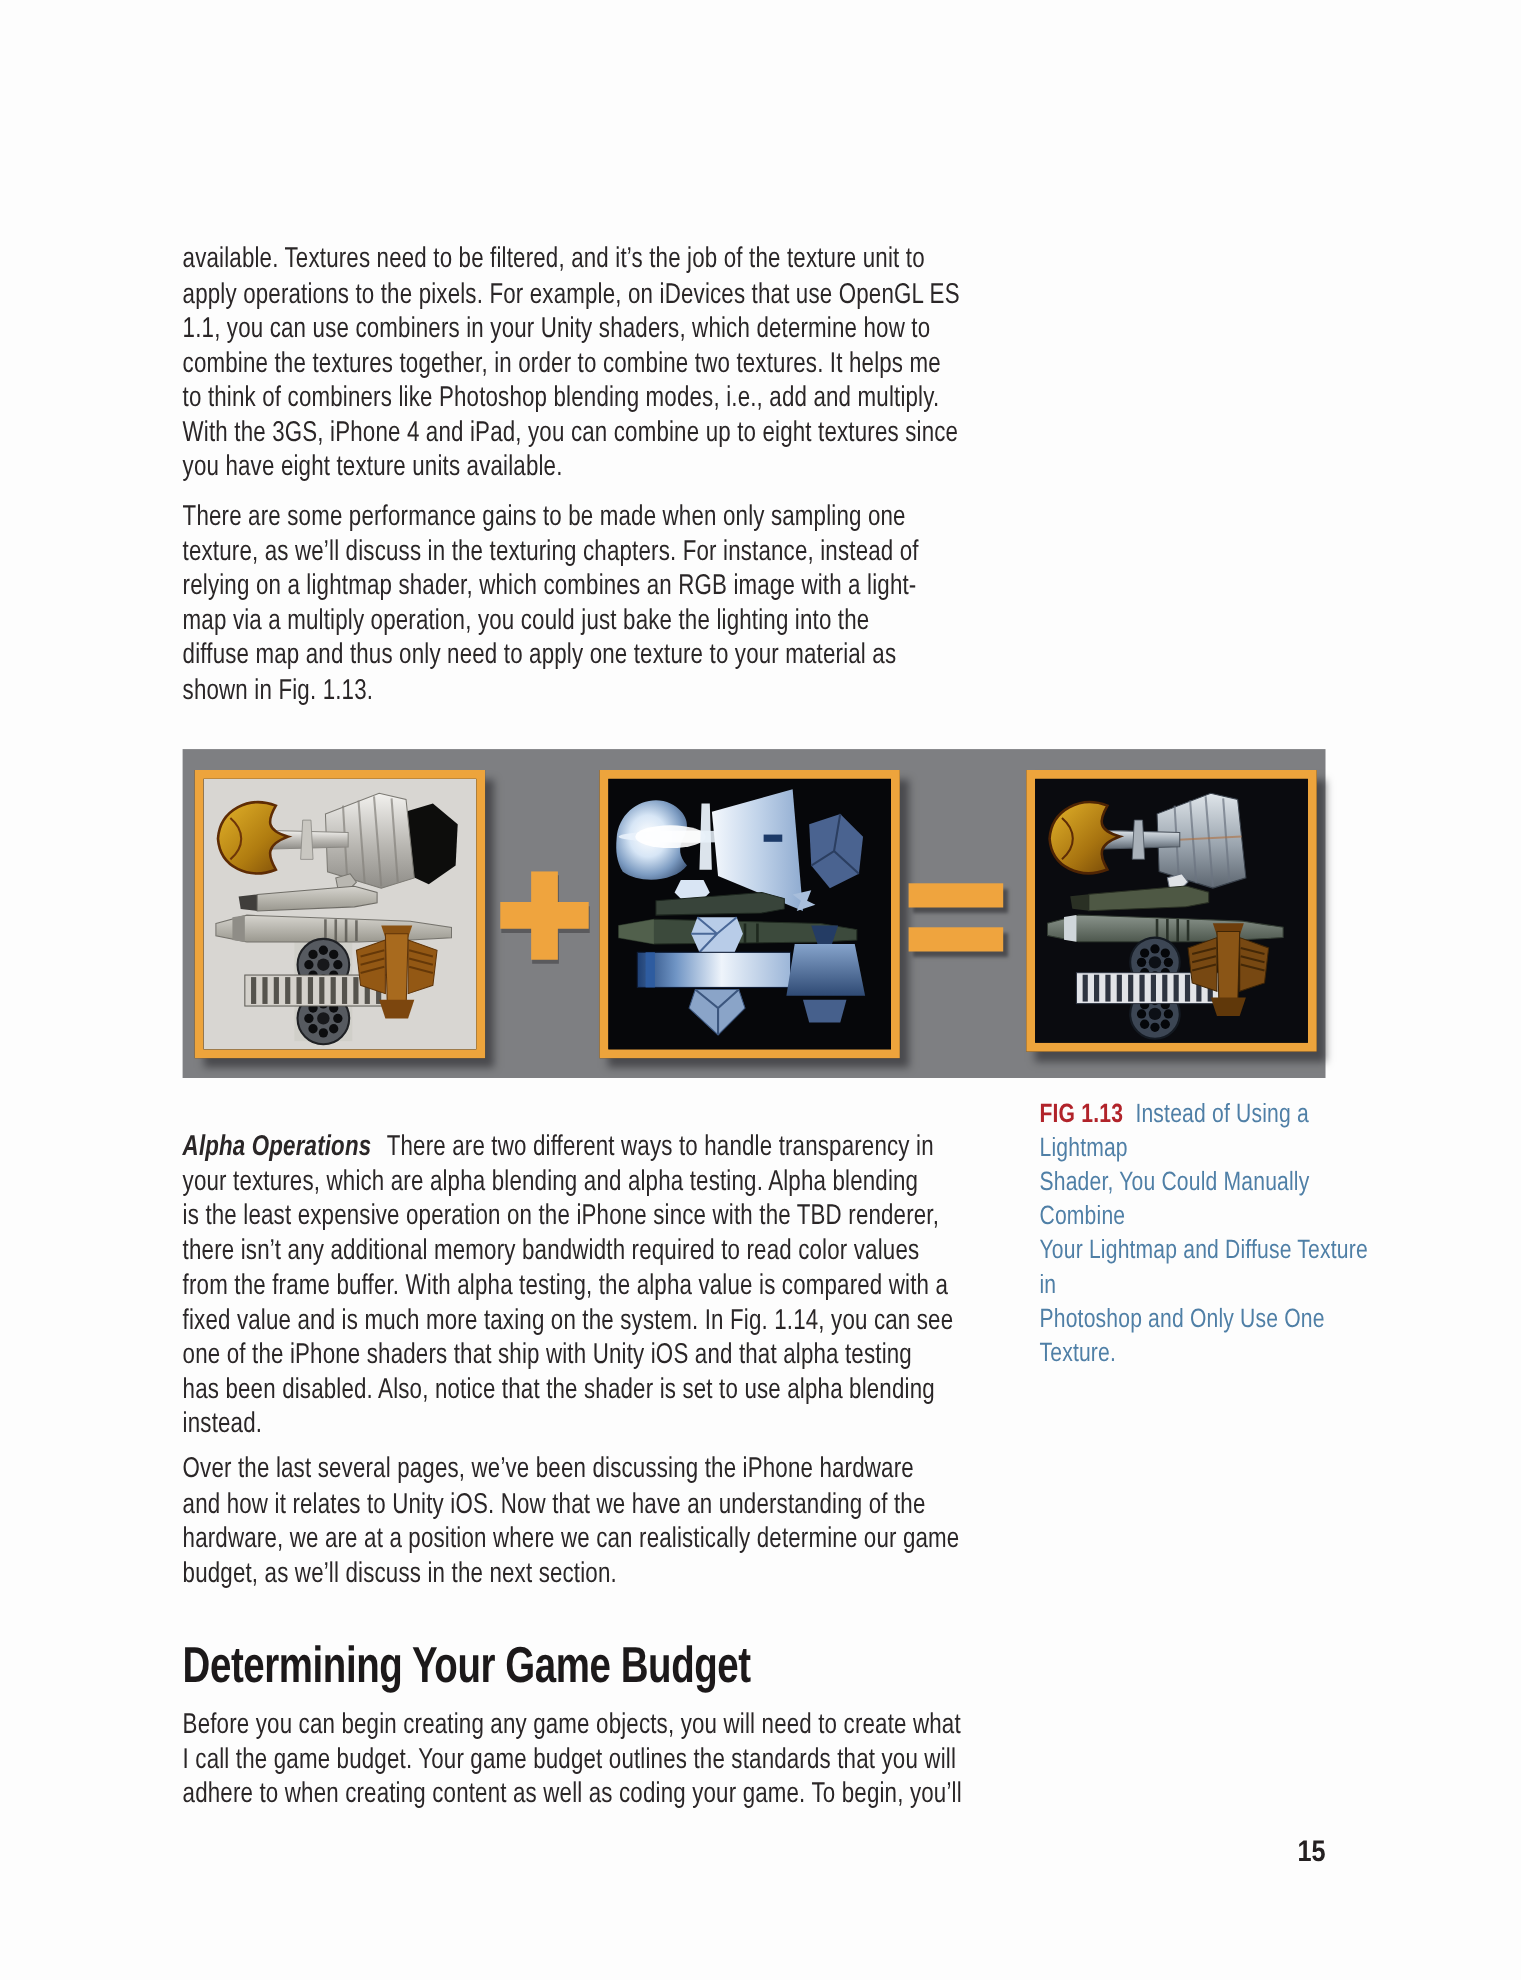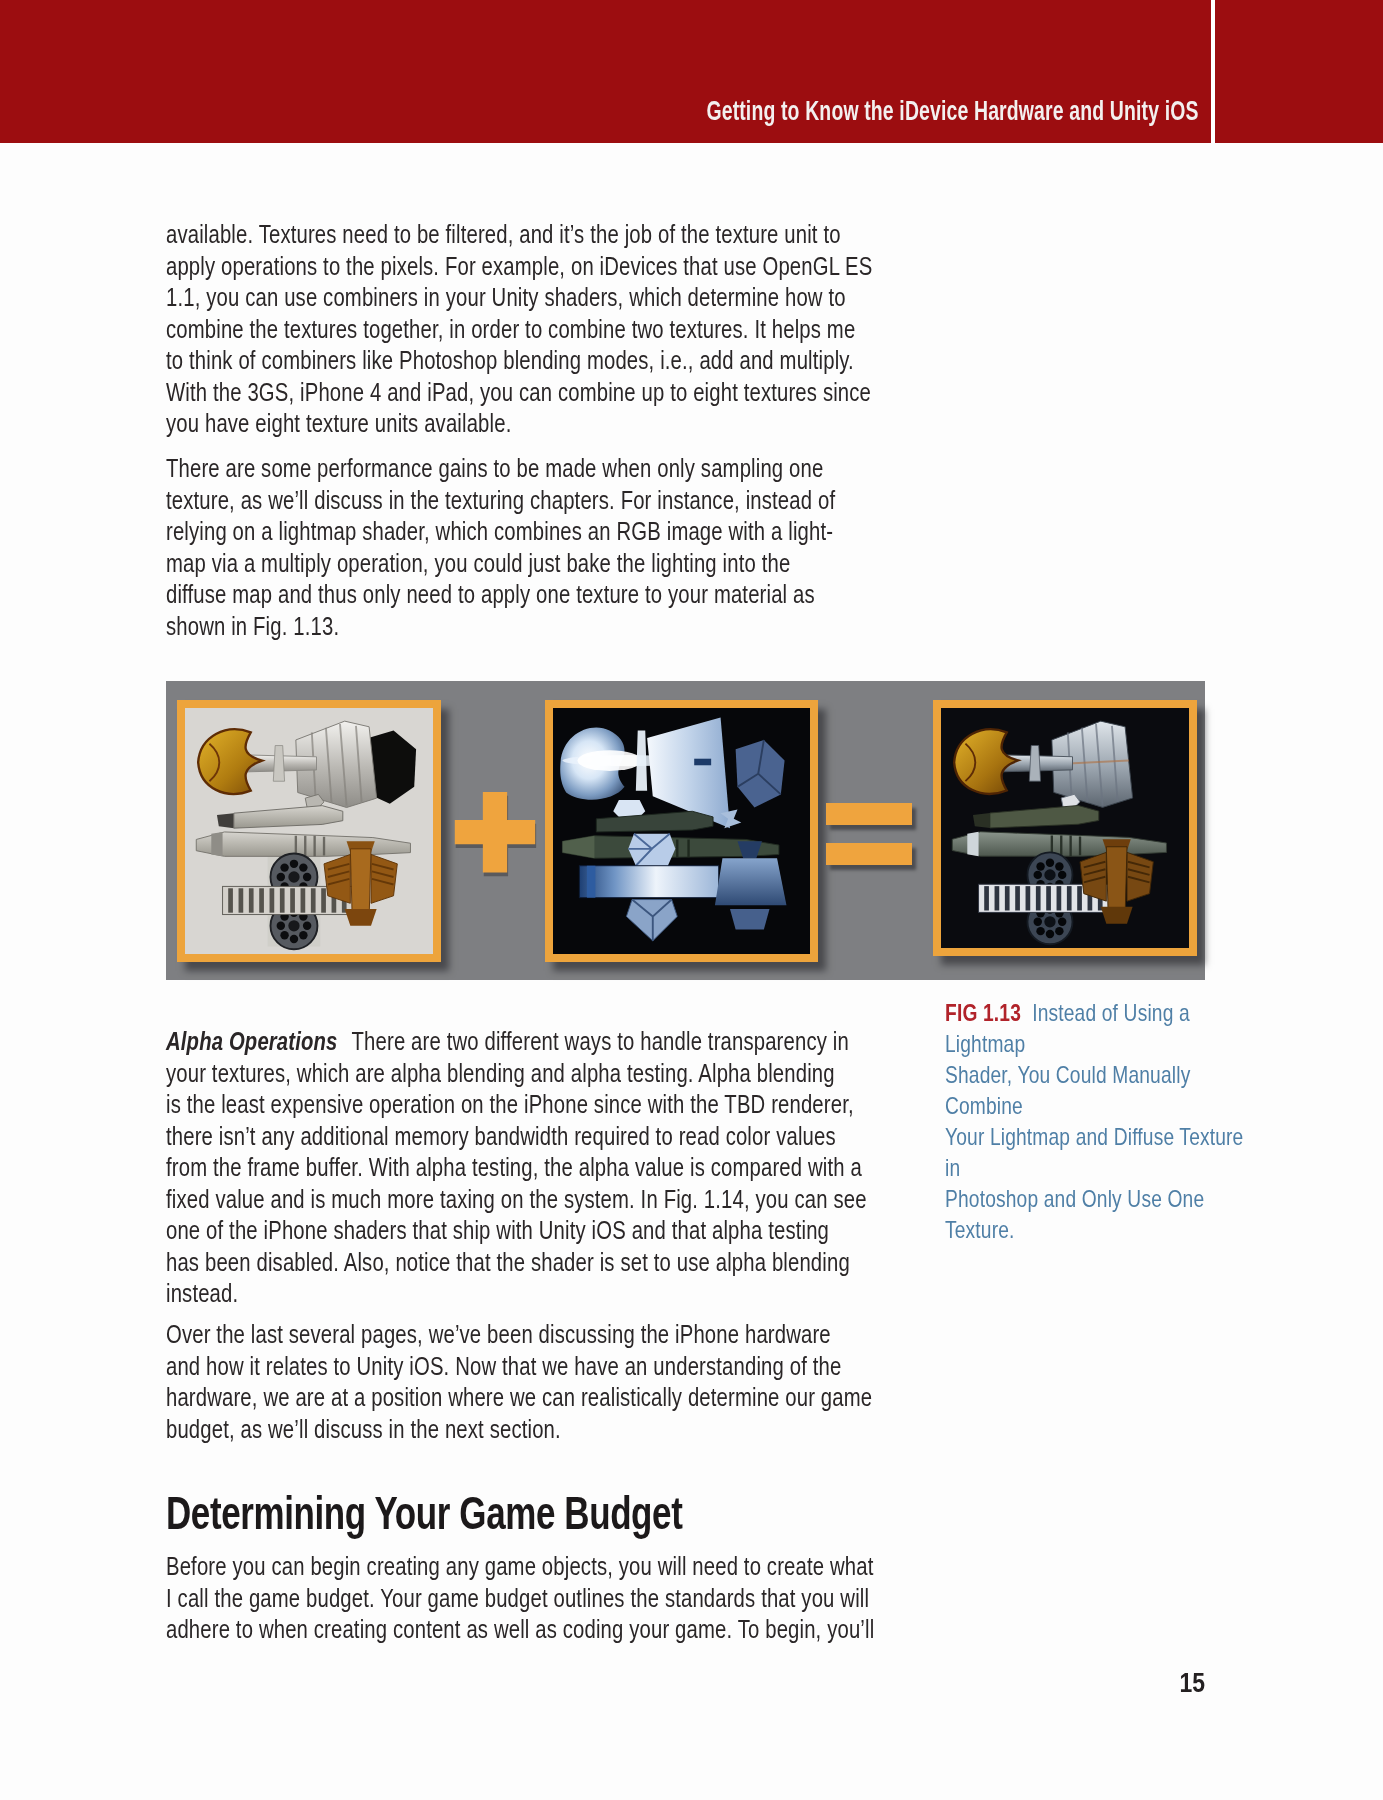--- a/index.html
+++ b/index.html
@@ -60,24 +60,20 @@
   }
   .caption-label{font-weight:bold; color:#b1232a; margin-right:14px;}
   .caption-text{white-space:pre-line;}
   .alpha-text{white-space:pre-line;}
 </style>
 </head>
 <body>
 
 <div class="page">
 
-  <header class="band">
-    <div class="band-title">Getting to Know the iDevice Hardware and Unity iOS</div>
-    <div class="band-rule"></div>
-  </header>
 
   <p class="para" style="top:219px;">available. Textures need to be filtered, and it’s the job of the texture unit to
 apply operations to the pixels. For example, on iDevices that use OpenGL ES
 1.1, you can use combiners in your Unity shaders, which determine how to
 combine the textures together, in order to combine two textures. It helps me
 to think of combiners like Photoshop blending modes, i.e., add and multiply.
 With the 3GS, iPhone 4 and iPad, you can combine up to eight textures since
 you have eight texture units available.</p>
 
   <p class="para" style="top:453px;">There are some performance gains to be made when only sampling one

